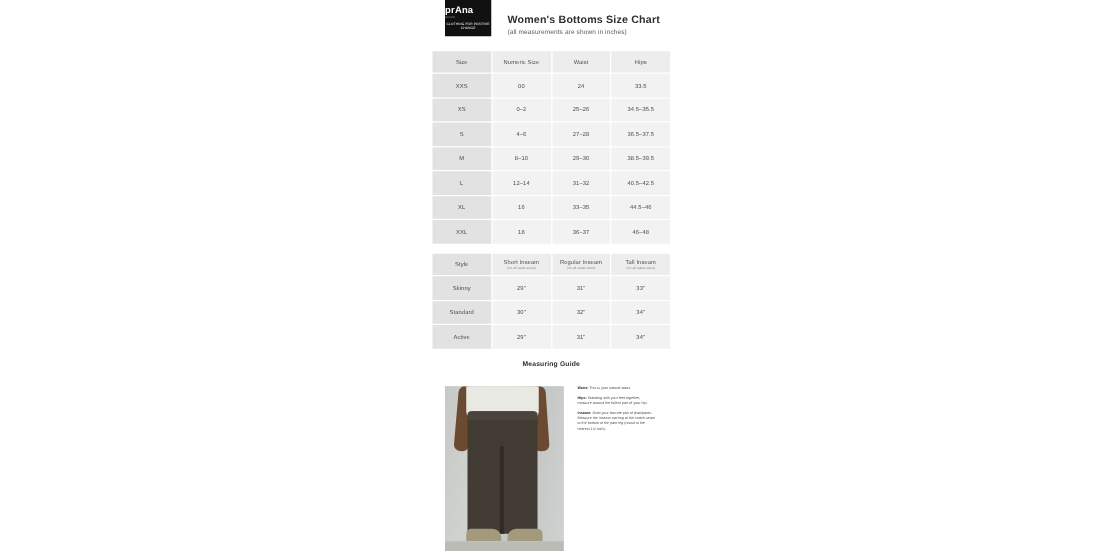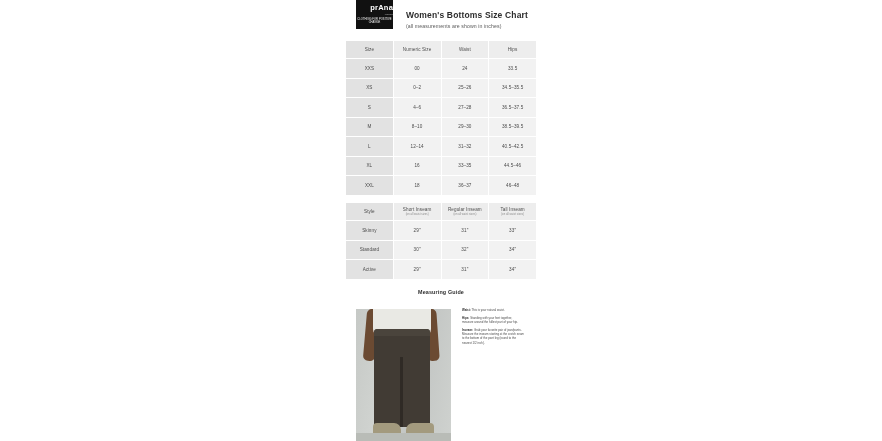--- a/index.html
+++ b/index.html
@@ -31,21 +31,21 @@
   }
   .logo {
     position: absolute;
     left: 0px;
     top: 0px;
     width: 37px;
     height: 29px;
     background: #111111;
     display: flex;
     flex-direction: column;
-    align-items: flex-end;
+    align-items: flex-start;
     justify-content: center;
   }
   .logo-word {
     color: #ffffff;
     font-size: 7.5px;
     font-weight: bold;
     letter-spacing: 0.2px;
     line-height: 8px;
   }
   .logo-sub1 {

